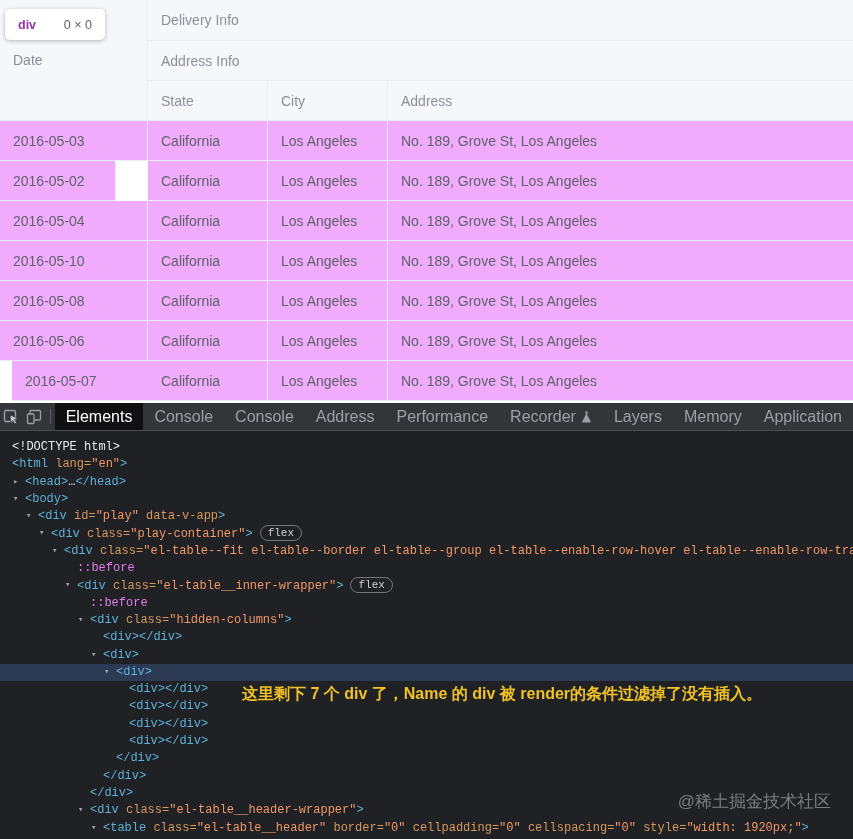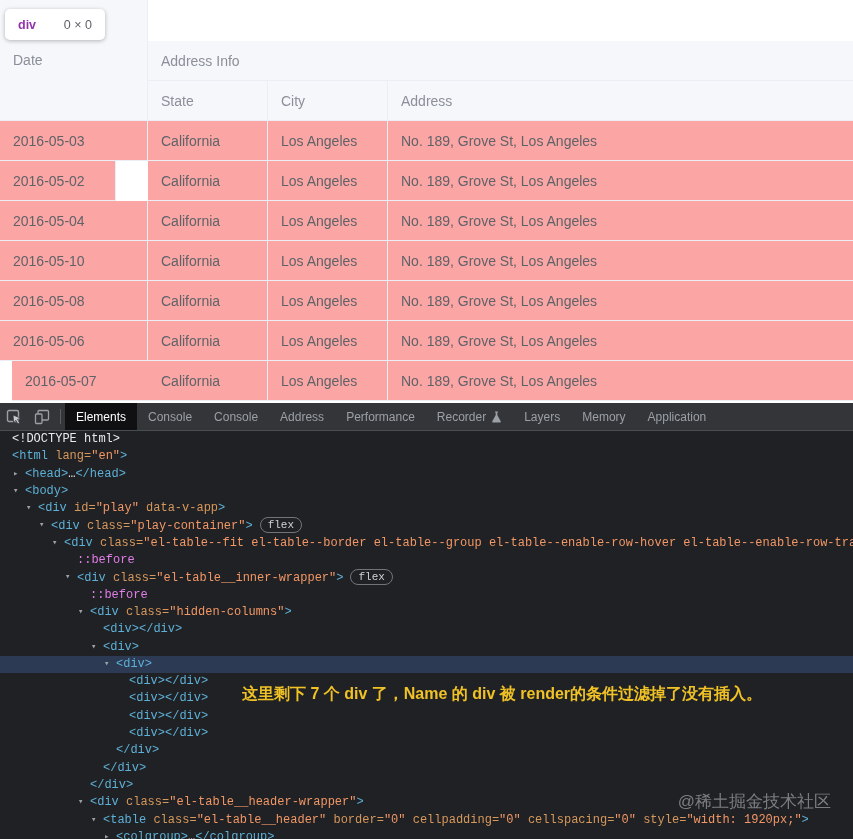--- a/index.html
+++ b/index.html
@@ -3,48 +3,48 @@
 <meta charset="utf-8">
 <style>
   * { margin:0; padding:0; box-sizing:border-box; }
   html,body { width:853px; height:839px; overflow:hidden; background:#fff;
               font-family:"Liberation Sans", sans-serif; }
   .page { position:relative; width:853px; height:839px; background:#fff; }
 
   
   .tbl { position:absolute; left:0; top:0; width:853px; height:403px; background:#fff; }
   .cell { position:absolute; display:flex; align-items:center; font-size:14px;
-          border-bottom:1px solid #ebeef5; background:#fca5a5; color:#5f6368;
+          border-bottom:1px solid #ebeef5; background:#f0abfc; color:#5f6368;
           padding-left:13px; white-space:nowrap; overflow:hidden; }
   .hcell { background:#f6f7fb; color:#8a8f99; font-weight:400; }
   .vline { border-right:1px solid #ebeef5; }
 
   
   .tip { position:absolute; left:5px; top:9px; width:100px; height:31px; background:#fff;
          border-radius:5px; box-shadow:0 1px 4px rgba(0,0,0,.28); display:flex;
          align-items:center; justify-content:space-between; padding:0 13px; z-index:5;
          font-size:12.5px; }
   .tip .tag { color:#9334ab; font-weight:bold; }
   .tip .dims { color:#5f6368; }
 
   
   .devtools { position:absolute; left:0; top:403px; width:853px; height:436px;
               background:#202124; }
   .dt-toolbar { position:relative; height:28px; background:#343539; display:flex;
                 align-items:stretch; border-bottom:1px solid #494c50; overflow:hidden; }
   .dt-iconbtn { width:28px; display:flex; align-items:center; justify-content:center; }
   .dt-sep { width:1px; background:#5a5d62; margin:6px 4px; }
-  .dt-tab { display:flex; align-items:center; gap:5px; padding:0 11px; font-size:12px;
+  .dt-tab { display:flex; align-items:center; gap:5px; padding:0 11px; font-size:16px;
             color:#9aa0a6; white-space:nowrap; }
   .dt-tab.sel { background:#101012; color:#fff; }
   .flask { width:11px; height:12px; flex:0 0 auto; }
 
   .code { position:relative; height:408px; overflow:hidden;
           font-family:"Liberation Mono","DejaVu Sans Mono",monospace; font-size:12px;
-          padding-top:0; }
+          padding-top:8px; }
   .cline { position:relative; height:17.3px; line-height:17.3px; white-space:nowrap; }
   .cline.sel { background:#2c3a53; }
   .arrow { position:absolute; color:#9aa0a6; font-size:9px; top:0; }
   .tk-d { color:#e8eaed; }
   .tk-t { color:#5db0d7; }
   .tk-a { color:#d7985c; }
   .tk-v { color:#f29766; }
   .tk-p { color:#e07ee8; }
   .badge { display:inline-block; margin-left:7px; padding:0 7px; border:1px solid #71757a;
            border-radius:9px; color:#cdd1d6; font-size:11px; line-height:14px;
@@ -56,20 +56,23 @@
         opacity:.85; z-index:3; font-family:"Liberation Sans",sans-serif; }
 </style>
 </head>
 <body>
 
 <div class="page">
 
   <div class="tbl">
     <div class="cell hcell vline" style="left:0;top:0;width:148px;height:121px;">
       <span>Date</span>
+    </div>
+    <div class="cell hcell" style="left:148px;top:0;width:705px;height:41px;">
+      <span>Delivery Info</span>
     </div>
     <div class="cell hcell" style="left:148px;top:41px;width:705px;height:40px;">
       <span>Address Info</span>
     </div>
     <div class="cell hcell vline" style="left:148px;top:81px;width:120px;height:40px;">
       <span>State</span>
     </div>
     <div class="cell hcell vline" style="left:268px;top:81px;width:120px;height:40px;">
       <span>City</span>
     </div>

